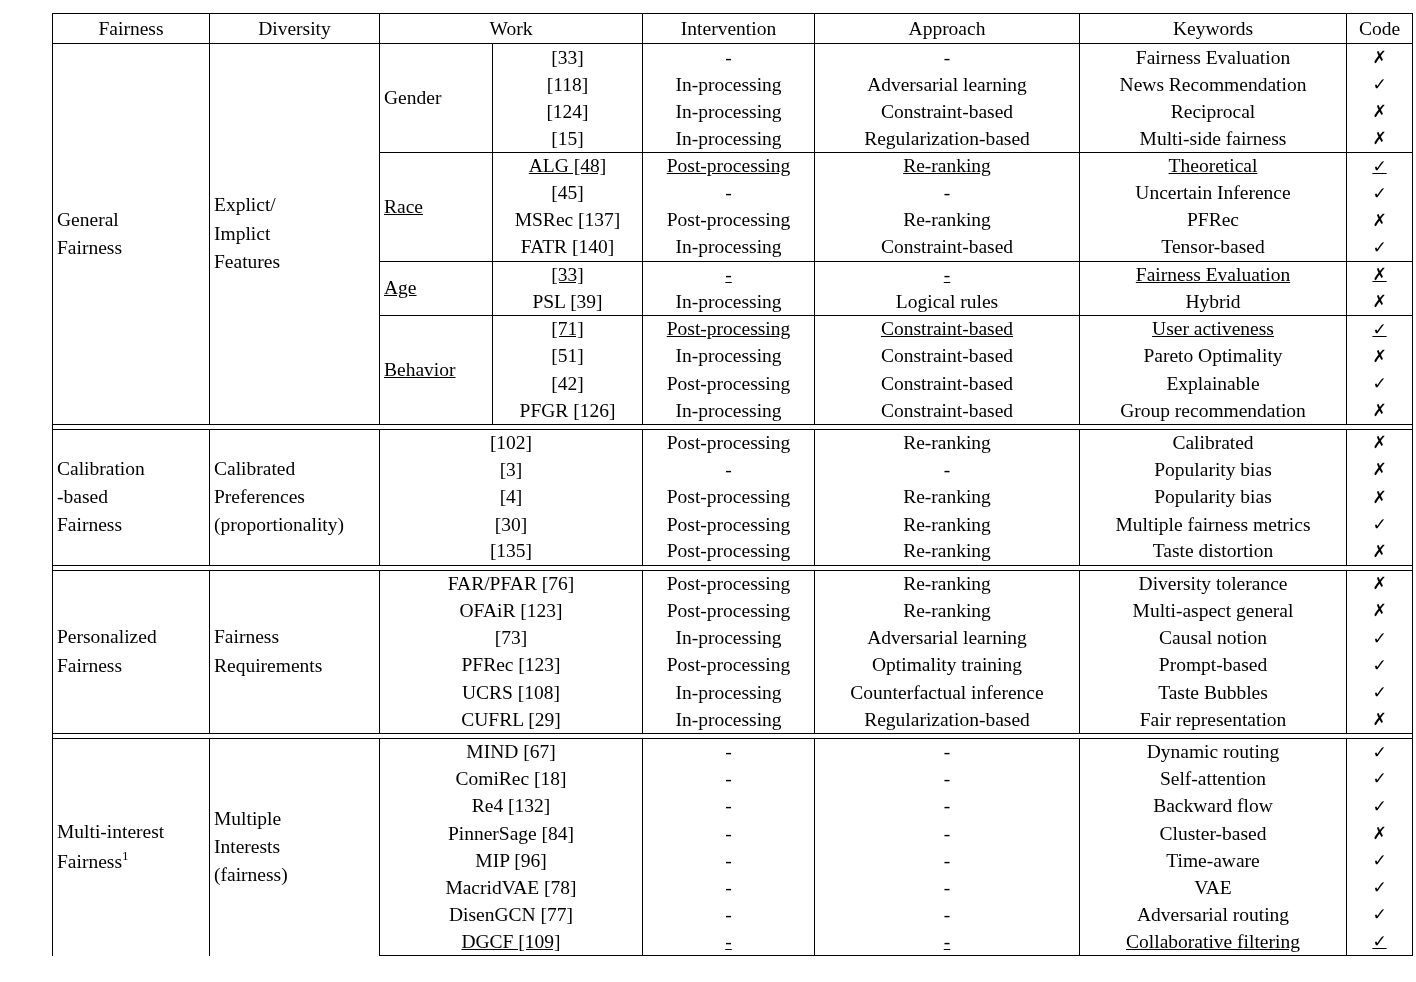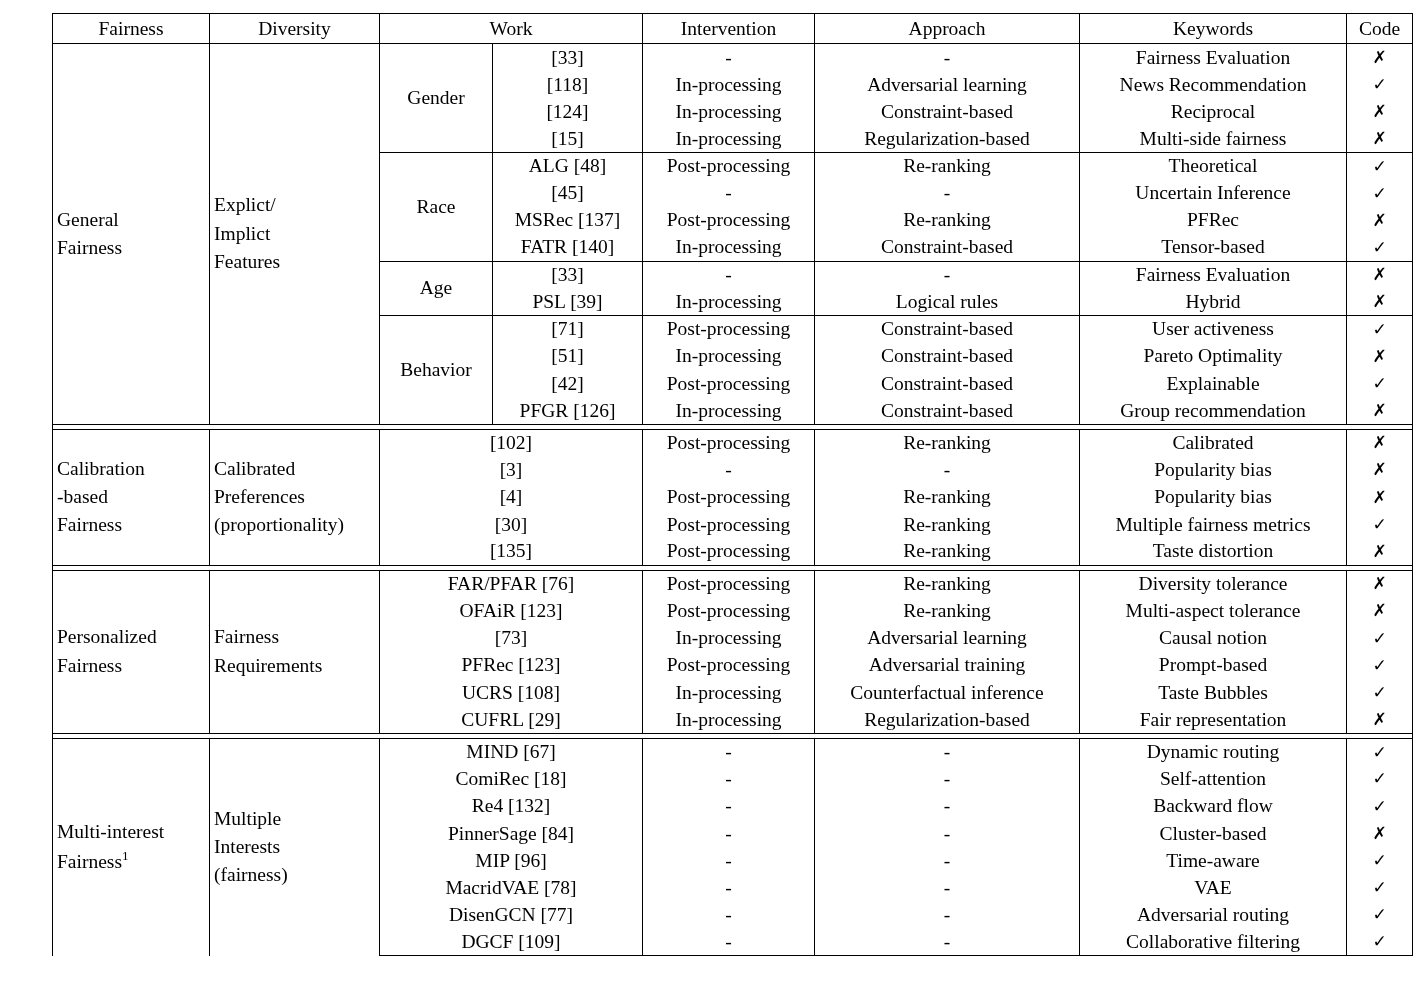--- a/index.html
+++ b/index.html
@@ -64,38 +64,40 @@
   tr.block-gap td {
     height: 5px;
     padding: 0;
     border-top: 1.4px solid #000;
     border-bottom: 1.4px solid #000;
     border-left: 1.4px solid #000;
     border-right: 1.4px solid #000;
   }
   tr.subgroup-start td.sub-line {
     border-top: 1.2px solid #000;
+    text-decoration: underline;
   }
   tr.last-row td {
     border-bottom: 1.6px solid #000;
+    text-decoration: underline;
   }
   td.ctr { text-align: center; }
   td.code-cell {
     text-align: center;
     font-family: "DejaVu Sans", sans-serif;
     font-weight: bold;
     font-size: 17px;
   }
   td.cat-cell {
     text-align: left;
     padding-left: 6px;
     line-height: 1.45;
     white-space: normal;
   }
-  td.attr-cell { text-align: center; }
+  td.attr-cell { }
   sup { font-size: 0.68em; vertical-align: super; }
   .multiline { display: block; }
 </style>
 </head>
 <body>
 
 <div id="table-wrap">
   <table class="survey">
     <colgroup>
       <col class="c-fairness">
@@ -291,34 +293,34 @@
           <td class="ctr" colspan="2">FAR/PFAR [76]</td>
           <td class="ctr">Post-processing</td>
           <td class="ctr">Re-ranking</td>
           <td class="ctr">Diversity tolerance</td>
           <td class="code-cell">✗</td>
         </tr>
         <tr>
           <td class="ctr" colspan="2">OFAiR [123]</td>
           <td class="ctr">Post-processing</td>
           <td class="ctr">Re-ranking</td>
-          <td class="ctr">Multi-aspect tolerance</td>
+          <td class="ctr">Multi-aspect general</td>
           <td class="code-cell">✗</td>
         </tr>
         <tr>
           <td class="ctr" colspan="2">[73]</td>
           <td class="ctr">In-processing</td>
           <td class="ctr">Adversarial learning</td>
           <td class="ctr">Causal notion</td>
           <td class="code-cell">✓</td>
         </tr>
         <tr>
           <td class="ctr" colspan="2">PFRec [123]</td>
           <td class="ctr">Post-processing</td>
-          <td class="ctr">Adversarial training</td>
+          <td class="ctr">Optimality training</td>
           <td class="ctr">Prompt-based</td>
           <td class="code-cell">✓</td>
         </tr>
         <tr>
           <td class="ctr" colspan="2">UCRS [108]</td>
           <td class="ctr">In-processing</td>
           <td class="ctr">Counterfactual inference</td>
           <td class="ctr">Taste Bubbles</td>
           <td class="code-cell">✓</td>
         </tr>

